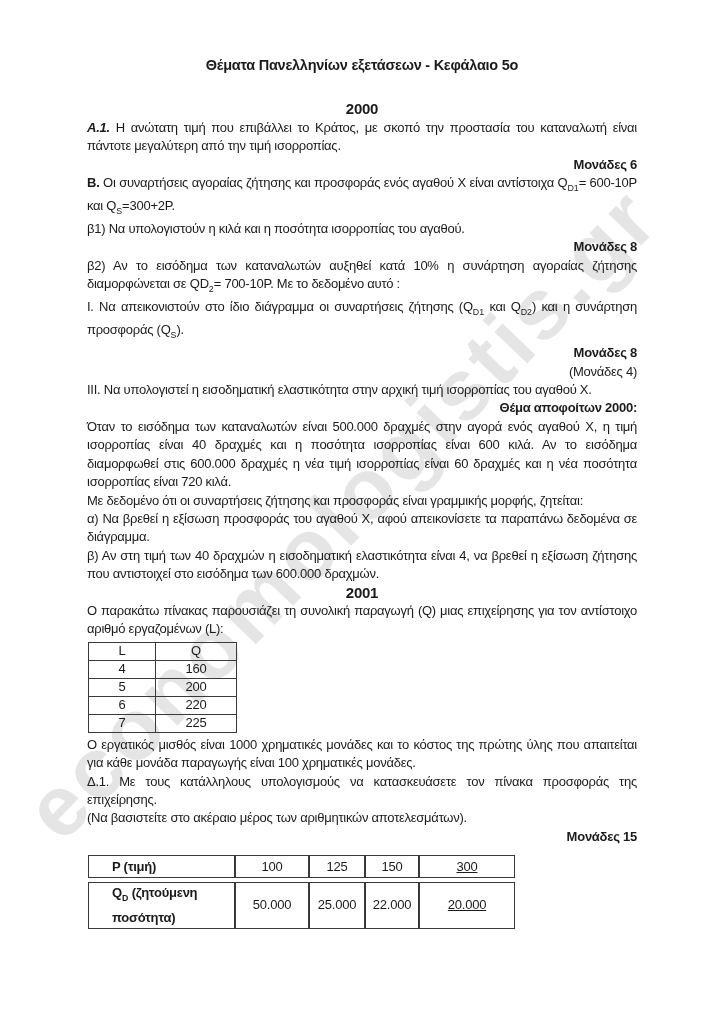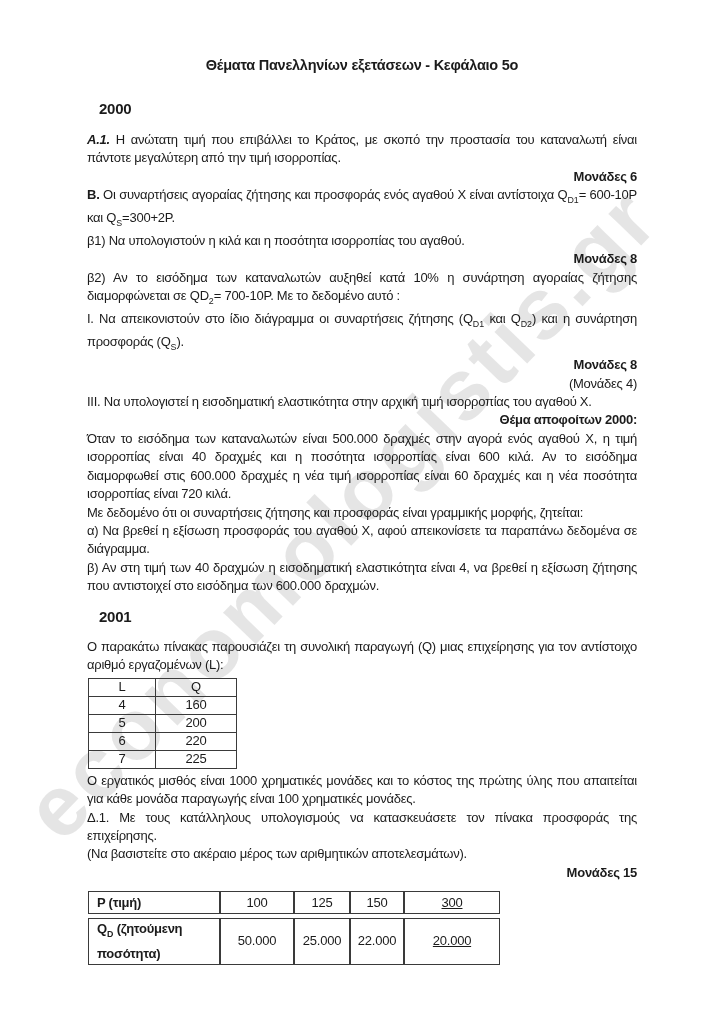--- a/index.html
+++ b/index.html
@@ -16,21 +16,21 @@
     color:#1b1b1b;
   }
   .content{position:relative;z-index:1;padding:40px 87px 0 87px;}
   .watermark{
     position:absolute;z-index:0;left:34px;top:818px;
     transform:rotate(-46deg);transform-origin:0 0;
     font-size:86px;font-weight:700;letter-spacing:4px;
     white-space:nowrap;opacity:0.45;user-select:none;
   }
   .doc-title{text-align:center;font-weight:700;font-size:14.5px;margin:16px 0 26px 0;}
-  .year-heading{text-align:left;font-weight:700;font-size:15px;margin:12px;}
+  .year-heading{text-align:center;font-weight:700;font-size:15px;margin:0;}
   .center-heading{text-align:right;font-weight:700;margin:0;}
   p.para{margin:0;text-align:justify;}
   p.noj{text-align:left;}
   .marks{margin:0;text-align:right;font-weight:700;}
   .marks.plain{font-weight:400;}
   .i{font-style:italic;}
   span.b{font-weight:700;}
   span.bi{font-weight:700;font-style:italic;}
   span.sub{vertical-align:sub;font-size:0.68em;letter-spacing:0;}
   table{border-collapse:collapse;color:#1b1b1b;}
@@ -39,21 +39,21 @@
     border:1px solid #3a3a3a;text-align:center;
     padding:0 2px;height:17px;line-height:16px;font-size:13px;
   }
   #production-table td:first-child{width:62px;}
   #production-table td:last-child{width:76px;}
   #demand-table{border-collapse:separate;border-spacing:0 4px;margin:5px 0 0 1px;}
   #demand-table td{
     border:1px solid #3a3a3a;text-align:center;
     height:21px;line-height:20px;font-size:13px;padding:0 2px;
   }
-  #demand-table td:first-child{width:120px;text-align:left;font-weight:700;padding-left:8px;}
+  #demand-table td:first-child{width:120px;text-align:left;font-weight:700;padding-left:23px;}
   #demand-table td:nth-child(2){width:68px;}
   #demand-table td:nth-child(3){width:50px;}
   #demand-table td:nth-child(4){width:48px;}
   #demand-table td:nth-child(5){width:90px;text-decoration:underline;}
 </style>
 </head>
 <body>
 
 <div class="page">
 

